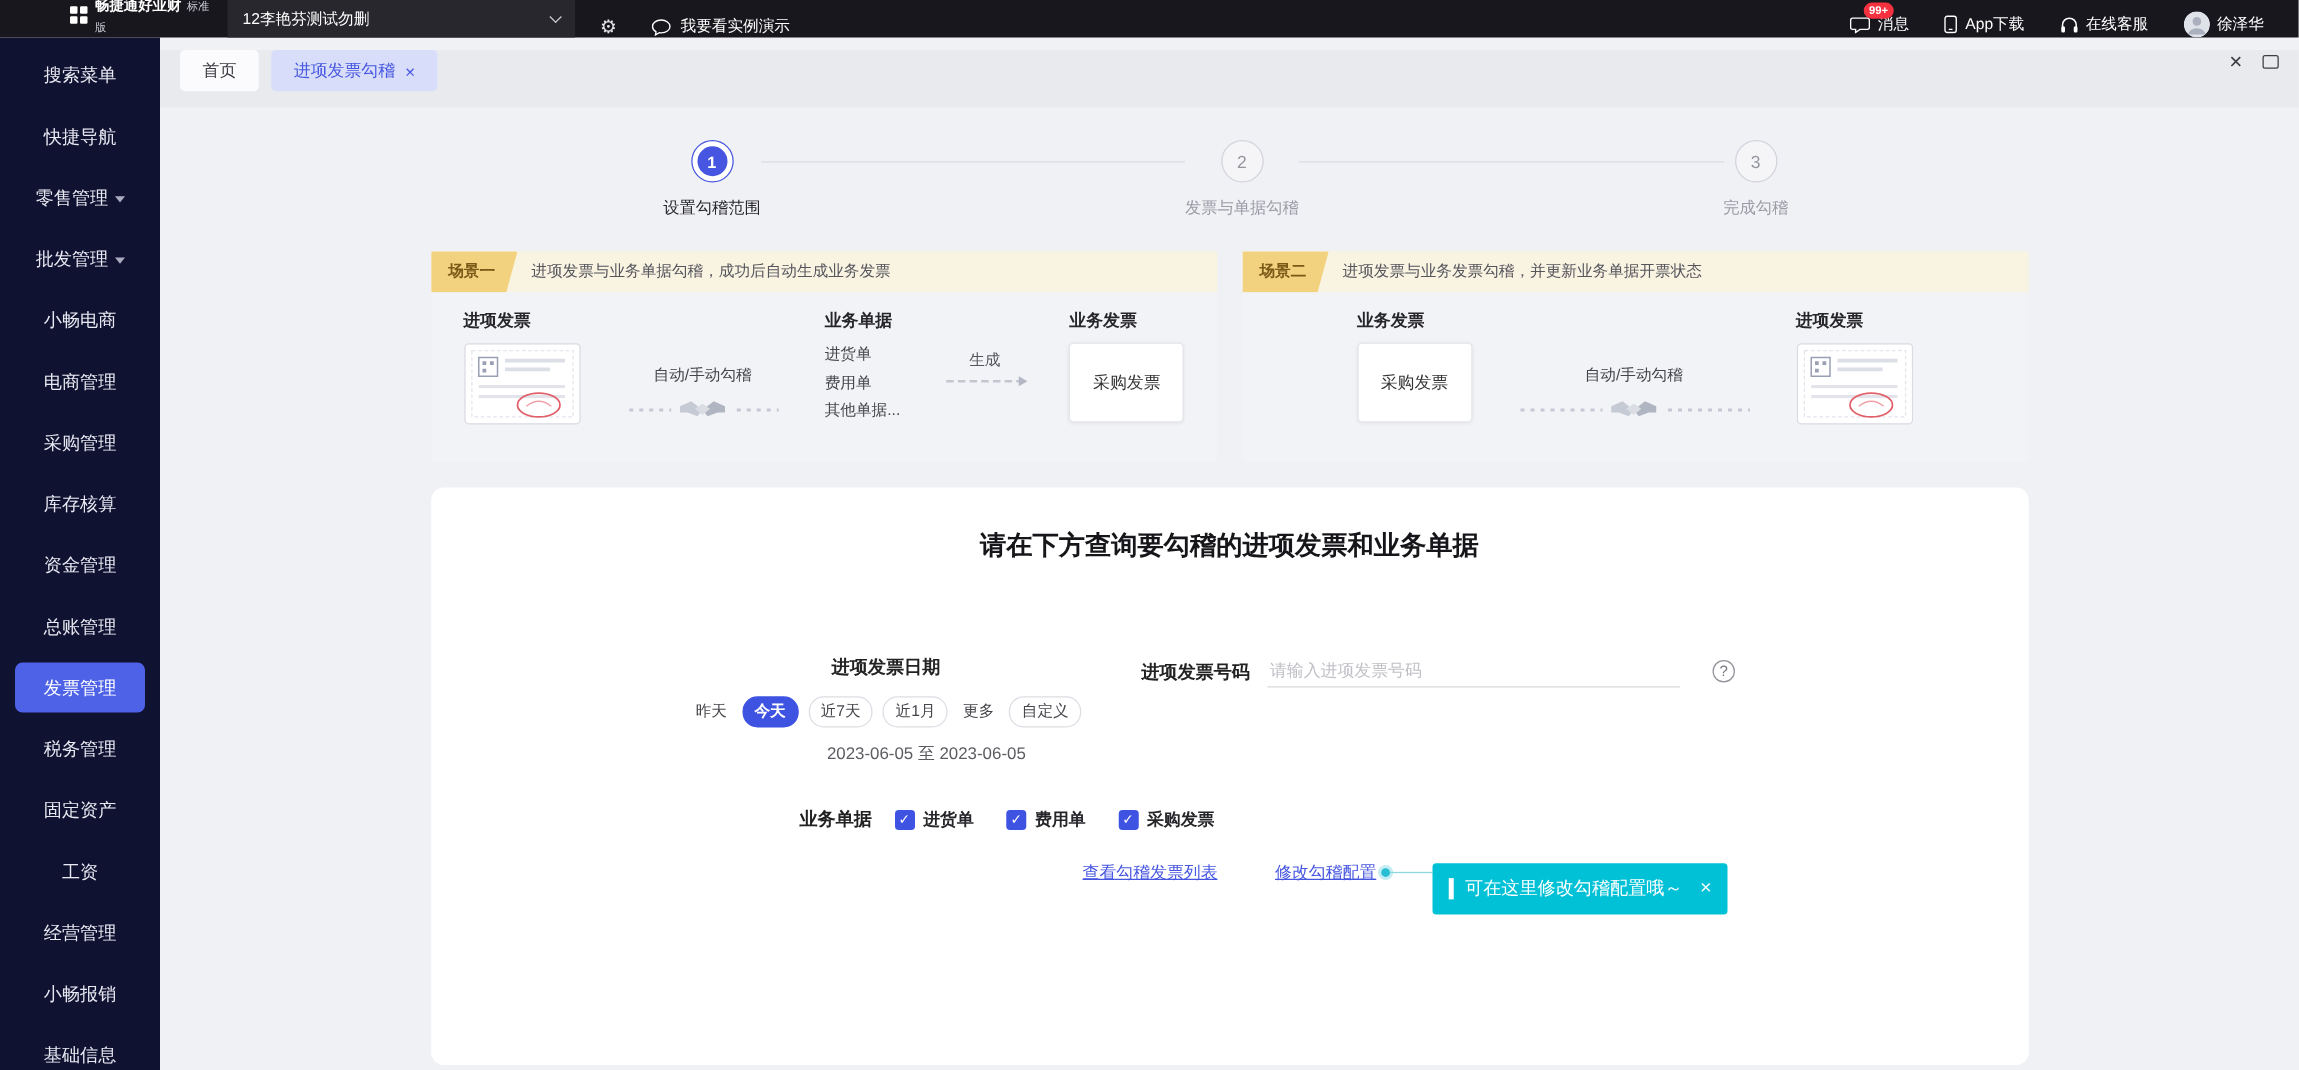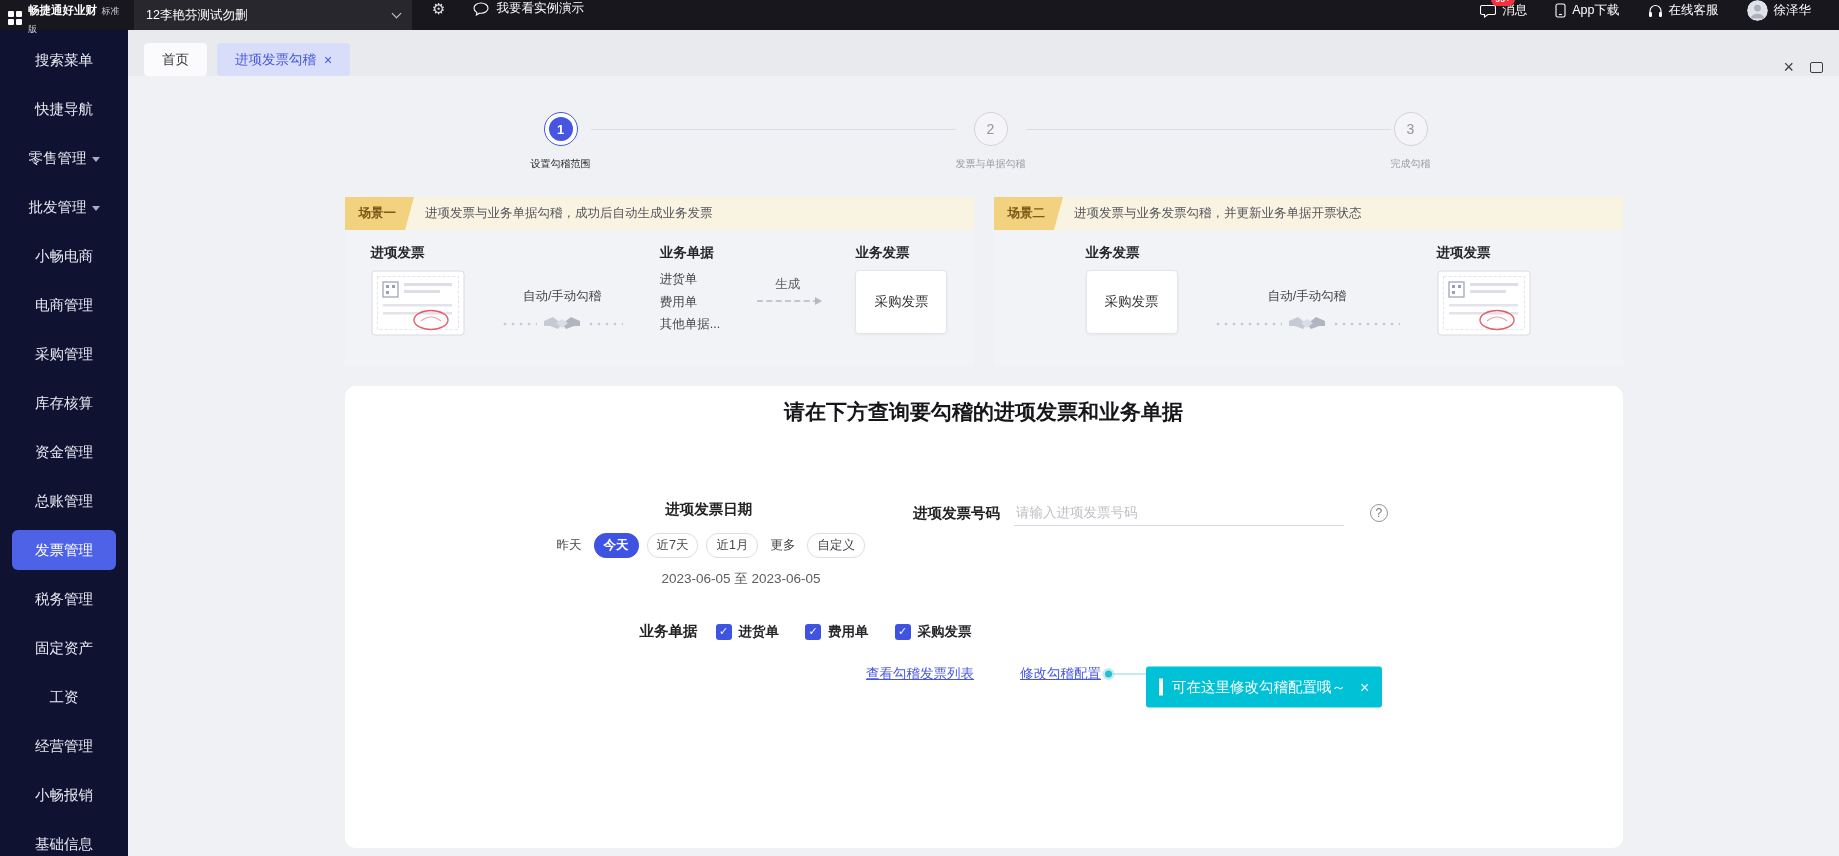--- a/index.html
+++ b/index.html
@@ -1,20 +1,20 @@
 <!DOCTYPE html>
 <html><head>
 <meta charset="utf-8">
 <style>
   * {margin:0; padding:0; box-sizing:border-box;}
   html,body {width:1839px; height:856px; overflow:hidden;}
   body {font-family:"Liberation Sans","DejaVu Sans",sans-serif; background:#f0f1f4; position:relative; -webkit-font-smoothing:antialiased;}
 
   
-  .topbar {position:absolute; top:0; left:0; width:1839px; height:30px; background:#17171d; display:flex; align-items:flex-start; color:#fff; z-index:30;}
+  .topbar {position:absolute; top:0; left:0; width:1839px; height:30px; background:#17171d; display:flex; align-items:flex-end; color:#fff; z-index:30;padding-left:48px;}
   .logo {width:128px; flex:none; display:flex; align-items:center; gap:6px; padding-left:8px;}
   .logo-grid {width:14px; height:14px; display:grid; grid-template-columns:1fr 1fr; gap:2px; flex:none;}
   .logo-grid i {background:#fff; border-radius:1px; display:block;}
   .logo-col {line-height:1.1;}
   .logo-title {font-size:11.5px; font-weight:bold; white-space:nowrap;}
   .logo-sub {font-size:9px; color:#c9c9d2;}
   .company {height:30px; width:278px; background:#27272d; display:flex; align-items:center; justify-content:space-between; padding:0 12px; font-size:12.5px; cursor:pointer; flex:none; margin-left:6px;}
   .chev {width:7px; height:7px; border-right:1.4px solid #cfcfd6; border-bottom:1.4px solid #cfcfd6; transform:rotate(45deg); margin-top:-4px;}
   .gear {font-size:15px; color:#e3e3e8; margin-left:20px; cursor:pointer;}
   .demo {display:flex; align-items:center; gap:7px; margin-left:28px; font-size:12.5px; cursor:pointer;}
@@ -23,39 +23,39 @@
   .msg-badge {position:absolute; top:-9px; left:11px; background:#f5313f; color:#fff; font-size:9px; line-height:1; padding:2px 4px; border-radius:8px; font-weight:bold;}
   .avatar {width:21px; height:21px; border-radius:50%; overflow:hidden; flex:none;}
 
   
   .sidebar {position:absolute; top:30px; left:0; width:128px; height:826px; background:#101232; padding-top:6px; overflow:hidden; z-index:20;}
   .side-item {height:49px; display:flex; align-items:center; justify-content:center; gap:5px; color:#e8e9f2; font-size:14.5px; cursor:pointer; white-space:nowrap;}
   .side-item.active {height:40px; margin:4px 12px 5px; background:#4e62e8; border-radius:6px; color:#fff;}
   .tri {width:0; height:0; border-left:4px solid transparent; border-right:4px solid transparent; border-top:5px solid #a9adc2; margin-top:2px;}
 
   
-  .tabbar {position:absolute; top:30px; left:128px; right:0; height:46px; background:#e9eaee; display:flex; align-items:flex-end; padding:0 16px; gap:10px; z-index:10;}
+  .tabbar {position:absolute; top:40px; left:128px; right:0; height:46px; background:#e9eaee; display:flex; align-items:flex-start; padding:0 16px; gap:10px; z-index:10;}
   .tab {height:33px; padding:0 18px; background:#fbfbfd; border-radius:4px; display:flex; align-items:center; gap:8px; font-size:13.5px; color:#3a3a40; cursor:pointer; white-space:nowrap;}
   .tab.active {background:#d8def9; color:#4656e0;}
   .tab-close {font-size:14px; line-height:1;}
   .tab-right {margin-left:auto; display:flex; align-items:center; gap:16px;}
   .tb-x {font-size:18px; color:#3c3c42; cursor:pointer; line-height:1;}
   .tb-sq {width:13px; height:11px; border:1.5px solid #3c3c42; border-radius:2px; cursor:pointer;}
 
   
   .content {position:absolute; top:76px; left:128px; right:0; bottom:0; overflow:hidden;}
 
   
   .steps {width:1278px; margin:36px auto 0; display:flex; align-items:flex-start; padding:0 192px 0 186px;}
   .step {display:flex; flex-direction:column; align-items:center; gap:11px; flex:none;}
   .step-circle {width:34px; height:34px; border-radius:50%; display:flex; align-items:center; justify-content:center; background:#f5f5f8; border:1px solid #d2d3dc;}
   .step.active .step-circle {background:#fff; border:1px solid #4656e0;}
   .step-num {display:flex; align-items:center; justify-content:center; color:#94959f; font-size:14px;}
   .step.active .step-num {width:24px; height:24px; border-radius:50%; background:#4656e0; color:#fff; font-size:13px; font-weight:bold;}
-  .step-label {font-size:10px; color:#9b9ca6; white-space:nowrap;}
+  .step-label {font-size:13px; color:#9b9ca6; white-space:nowrap;}
   .step.active .step-label {color:#26262c;}
   .step-line {flex:1; height:1px; background:#dadbe4; margin-top:17px;}
 
   
   .scenarios {width:1278px; margin:26px auto 0; display:flex; gap:20px;}
   .scard {flex:1; overflow:hidden;}
   .scard-head {height:33px; background:#f9f3e2; display:flex; align-items:center; font-size:12.5px; color:#55555c;}
   .scard-badge {height:33px; display:flex; align-items:center; padding:0 18px 0 14px; background:#f3d27f; color:#7a5a17; font-weight:bold; font-size:12.5px; clip-path:polygon(0 0,100% 0,calc(100% - 9px) 100%,0 100%); margin-right:11px; flex:none;}
   .scard-body {height:136px; background:#f2f3f6; display:flex; justify-content:space-between; padding:14px 26px;}
   .scard-body.wide-pad {padding:14px 92px;}
@@ -69,21 +69,21 @@
   .dots.wide {width:68px;}
   .slist {margin-top:6px; font-size:12.5px; color:#45454b; line-height:1.8;}
   .sarrow {display:flex; flex-direction:column; align-items:center; gap:7px; margin-top:32px;font-family:Liberation Mono, monospace;}
   .sarrow-label {font-size:12.5px; color:#55555c;}
   .dash-arrow {width:62px; border-top:2px dashed #c3c6d1; position:relative; height:0;}
   .dash-arrow::after {content:''; position:absolute; right:-3px; top:-5.5px; border-left:7px solid #b4b8c4; border-top:4.5px solid transparent; border-bottom:4.5px solid transparent;}
   .doc-box {width:92px; height:64px; background:#fff; border:1px solid #e4e5ea; border-radius:4px; box-shadow:0 1px 3px rgba(40,40,60,.06); display:flex; align-items:center; justify-content:center; font-size:13.5px; color:#333; margin-top:8px;}
 
   
   .qcard {width:1278px; height:462px; margin:20px auto 0; background:#fff; border-radius:10px; position:relative;}
-  .q-heading {padding-top:12px; text-align:center; font-size:21px; font-weight:bold; color:#16161a;}
+  .q-heading {padding-top:32px; text-align:center; font-size:21px; font-weight:bold; color:#16161a;}
   .q-form {margin-top:74px; display:flex; align-items:flex-start; padding-left:208px;}
   .q-label {font-size:14.5px; font-weight:bold; color:#222; white-space:nowrap;}
   .date-col {display:flex; flex-direction:column;}
   .date-row {display:flex; align-items:center; gap:14px;flex-direction:column;}
   .pills {display:flex; align-items:center; gap:8px;}
   .pill {font-size:12.5px; color:#45454b; padding:3px 9px; border:1px solid #dddde4; border-radius:12px; cursor:pointer; white-space:nowrap;}
   .pill.plain {border-color:transparent; padding:3px 3px;}
   .pill.sel {background:#3f53e2; border-color:#3f53e2; color:#fff; font-weight:bold;}
   .date-range {margin:12px 0 0 109px; font-size:13.5px; color:#5c5c62;}
   .inv-col {display:flex; align-items:center; gap:14px; margin-left:48px;}

